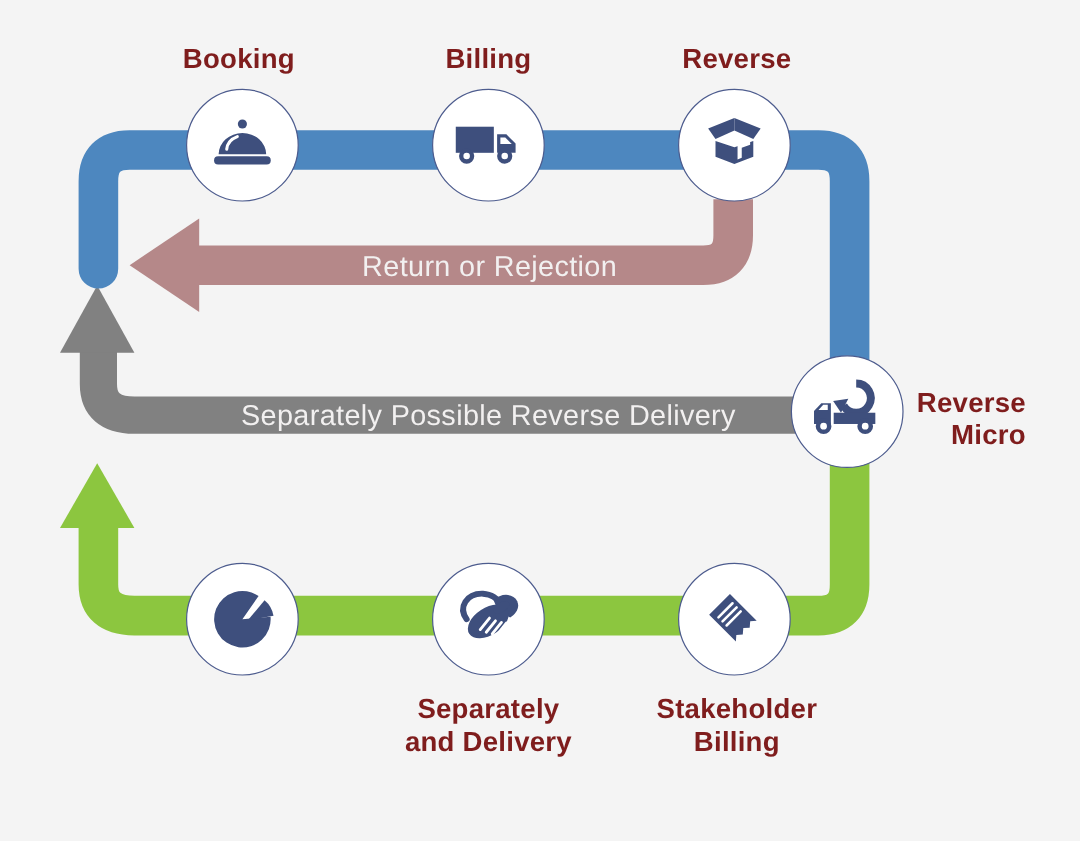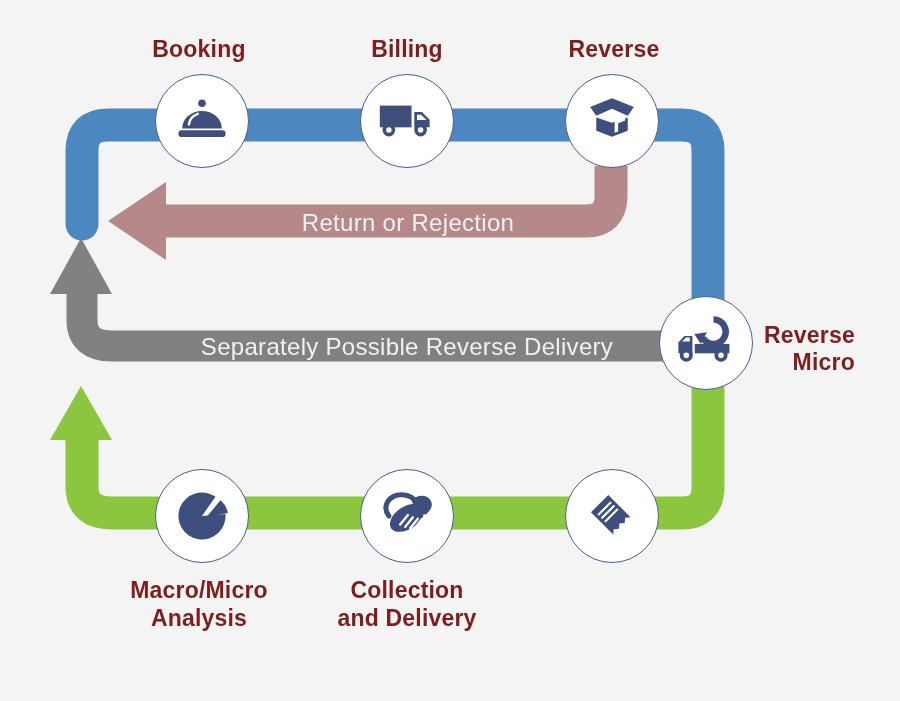--- a/index.html
+++ b/index.html
@@ -135,22 +135,22 @@
 
   <div class="node-label" style="left:199px;top:35px">Booking</div>
   <div class="node-label" style="left:407px;top:35px">Billing</div>
   <div class="node-label" style="left:614px;top:35px">Reverse</div>
 
   <div class="node-label left-align" style="left:764px;top:322px">
     <div>Reverse</div>
     <div>Micro</div>
   </div>
 
-  <div class="node-label" style="left:199px;top:576px">
-    <div>Macro/Micro</div>
-    <div>Analysis</div>
+  <div class="node-label" style="left:407px;top:576px">
+    <div>Separately</div>
+    <div>and Delivery</div>
   </div>
-  <div class="node-label" style="left:407px;top:576px">
-    <div>Collection</div>
-    <div>and Delivery</div>
+  <div class="node-label" style="left:614px;top:576px">
+    <div>Stakeholder</div>
+    <div>Billing</div>
   </div>
 
 </div>
 
 </body></html>

